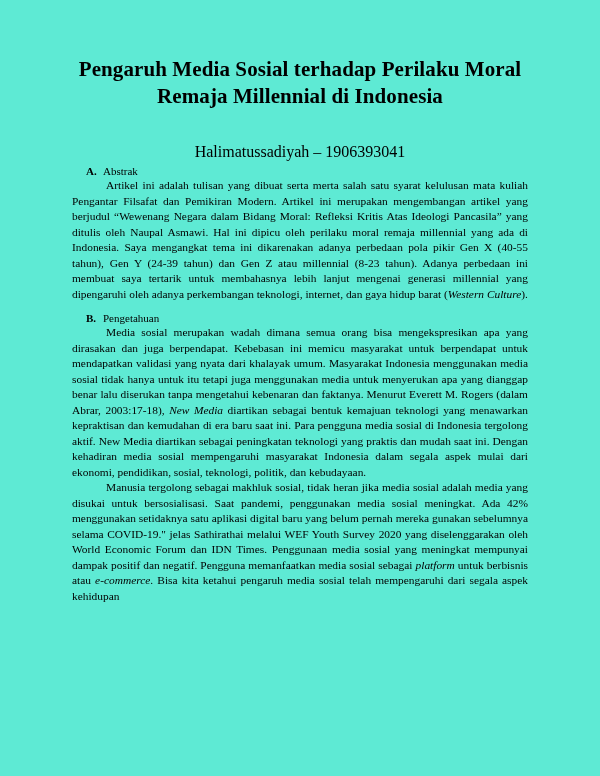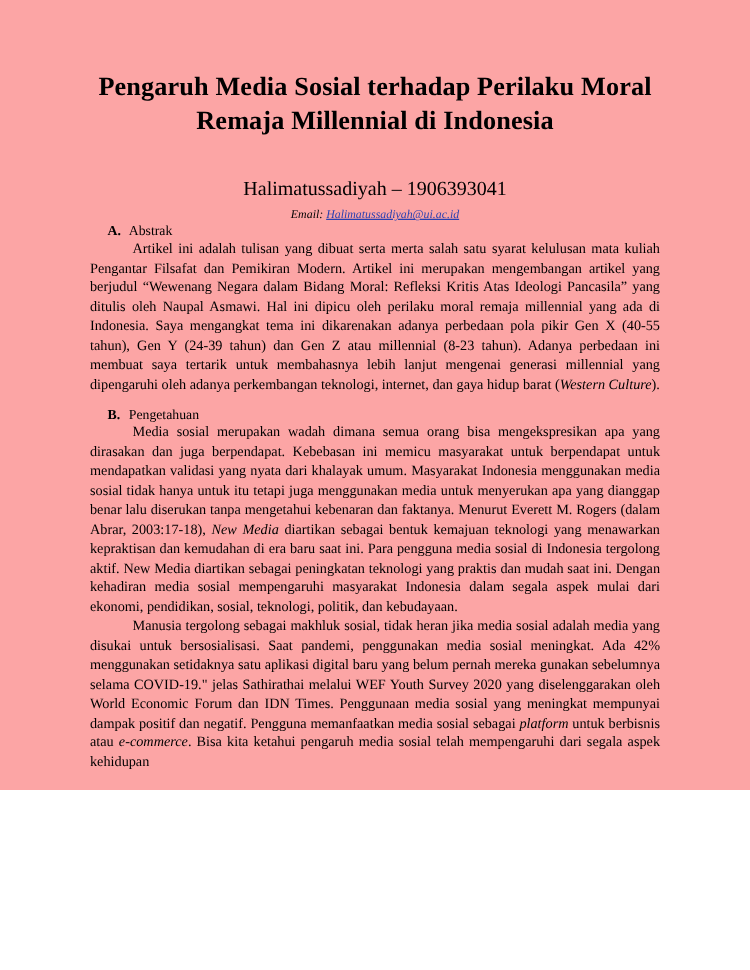--- a/index.html
+++ b/index.html
@@ -9,24 +9,24 @@
   }
   body {
     width: 600px;
     height: 776px;
     font-family: "Liberation Serif", "DejaVu Serif", serif;
     color: #000000;
     -webkit-font-smoothing: antialiased;
   }
   .page {
     width: 600px;
-    height: 632px;
+    height: 776px;
     box-sizing: border-box;
     padding: 56px 72px 2px 72px;
-    background: #fca5a5;
+    background: #5eead4;
     position: relative;
     overflow: hidden;
   }
 
   
   .doc-title {
     font-size: 21px;
     font-weight: bold;
     line-height: 1.30;
     text-align: center;
@@ -105,23 +105,20 @@
 </style>
 </head>
 <body>
 
 <div class="page">
 
   <h1 class="doc-title">Pengaruh Media Sosial terhadap Perilaku Moral Remaja Millennial di Indonesia</h1>
 
   <div class="author-block">
     <div class="author-name">Halimatussadiyah – 1906393041</div>
-    <div class="email-line">
-      <span class="email-label">Email: </span><a class="email-link" href="#">Halimatussadiyah@ui.ac.id</a>
-    </div>
   </div>
 
   <div id="sections-container">
       <div class="section">
         <div class="section-head">
           <span class="section-letter">A.</span>
           <span class="section-title">Abstrak</span>
         </div>
         <div class="section-body">
           <p class="para"><span>Artikel ini adalah tulisan yang dibuat serta merta salah satu syarat kelulusan mata kuliah Pengantar Filsafat dan Pemikiran Modern. Artikel ini merupakan mengembangan artikel yang berjudul “Wewenang Negara dalam Bidang Moral: Refleksi Kritis Atas Ideologi Pancasila” yang ditulis oleh Naupal Asmawi. Hal ini dipicu oleh perilaku moral remaja millennial yang ada di Indonesia. Saya mengangkat tema ini dikarenakan adanya perbedaan pola pikir Gen X (40-55 tahun), Gen Y (24-39 tahun) dan Gen Z atau millennial (8-23 tahun). Adanya perbedaan ini membuat saya tertarik untuk membahasnya lebih lanjut mengenai generasi millennial yang dipengaruhi oleh adanya perkembangan teknologi, internet, dan gaya hidup barat (</span><em class="it">Western Culture</em><span>).</span></p>

